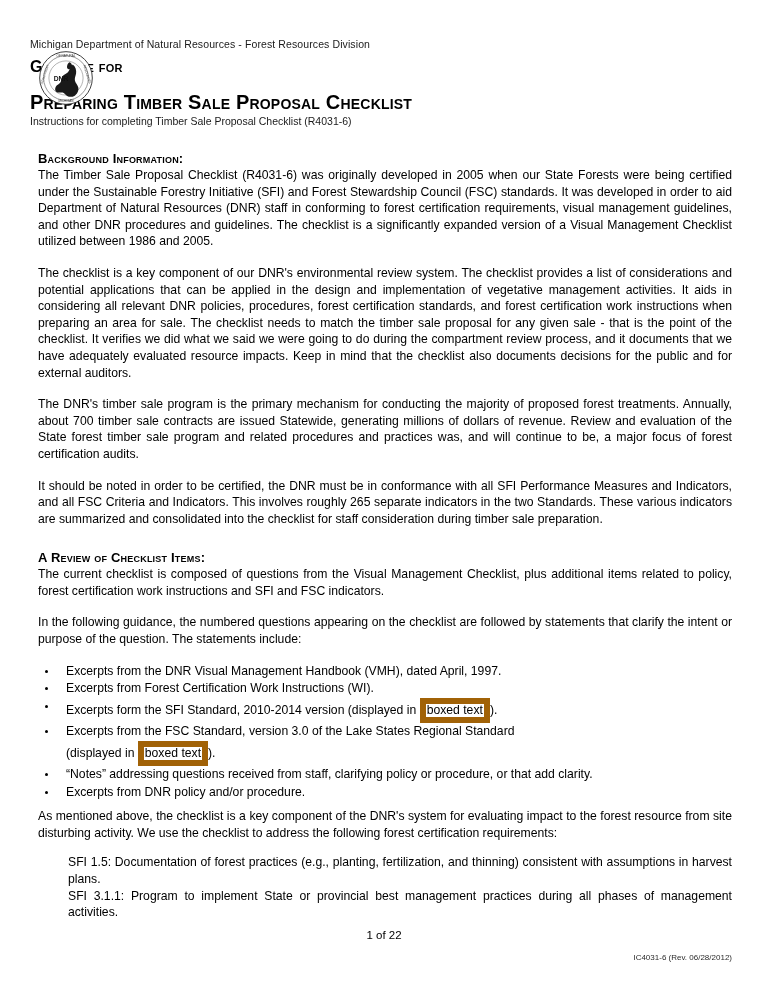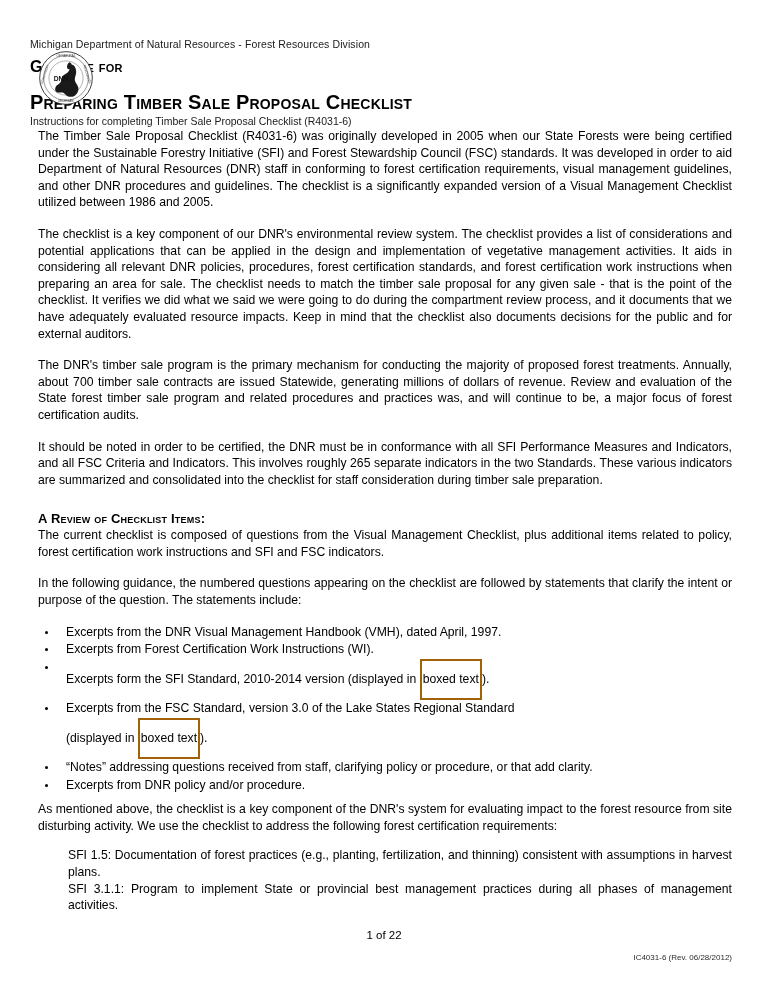--- a/index.html
+++ b/index.html
@@ -117,22 +117,22 @@
     position: absolute;
     left: 7px;
     top: 7px;
     width: 3.2px;
     height: 3.2px;
     background: #000;
     border-radius: 50%;
   }
 
   .boxed {
-    border: 2px solid #a16207;
-    padding: 12px 1px;
+    border: 6px solid #a16207;
+    padding: 0 1px;
     display: inline-block;
     line-height: 13.5px;
   }
 
   
   .indent-block {
     margin-top: 13px;
     padding-left: 30px;
   }
   .indent-block p {
@@ -198,20 +198,21 @@
     <div class="header-text">
       <div class="org-line">Michigan Department of Natural Resources - Forest Resources Division</div>
       <div class="guidance-for">Guidance for</div>
       <div class="main-title">Preparing Timber Sale Proposal Checklist</div>
       <div class="subtitle-line">Instructions for completing Timber Sale Proposal Checklist (R4031-6)</div>
     </div>
   </div>
 
   <div class="content">
 
+    <div class="section-heading heading-gap-top">Background Information:</div>
     <p class="para tight-after-heading">The Timber Sale Proposal Checklist (R4031-6) was originally developed in 2005 when our State Forests were being certified under the Sustainable Forestry Initiative (SFI) and Forest Stewardship Council (FSC) standards. It was developed in order to aid Department of Natural Resources (DNR) staff in conforming to forest certification requirements, visual management guidelines, and other DNR procedures and guidelines.  The checklist is a significantly expanded version of a Visual Management Checklist utilized between 1986 and 2005.</p>
     <p class="para">The checklist is a key component of our DNR's environmental review system.  The checklist provides a list of considerations and potential applications that can be applied in the design and implementation of vegetative management activities.   It aids in considering all relevant DNR policies, procedures, forest certification standards, and forest certification work instructions when preparing an area for sale.  The checklist needs to match the timber sale proposal for any given sale - that is the point of the checklist.  It verifies we did what we said we were going to do during the compartment review process, and it documents that we have adequately evaluated resource impacts.  Keep in mind that the checklist also documents decisions for the public and for external auditors.</p>
     <p class="para">The DNR's timber sale program is the primary mechanism for conducting the majority of proposed forest treatments.  Annually, about 700 timber sale contracts are issued Statewide, generating millions of dollars of revenue.  Review and evaluation of the State forest timber sale program and related procedures and practices was, and will continue to be, a major focus of forest certification audits.</p>
     <p class="para">It should be noted in order to be certified, the DNR must be in conformance with all SFI Performance Measures and Indicators, and all FSC Criteria and Indicators.  This involves roughly 265 separate indicators in the two Standards.  These various indicators are summarized and consolidated into the checklist for staff consideration during timber sale preparation.</p>
 
     <div class="section-heading heading-gap-top">A Review of Checklist Items:</div>
     <p class="para tight-after-heading">The current checklist is composed of questions from the Visual Management Checklist, plus additional items related to policy, forest certification work instructions and SFI and FSC indicators.</p>
     <p class="para">In the following guidance, the numbered questions appearing on the checklist are followed by statements that clarify the intent or purpose of the question.  The statements include:</p>
 
     <ul class="bullets">

